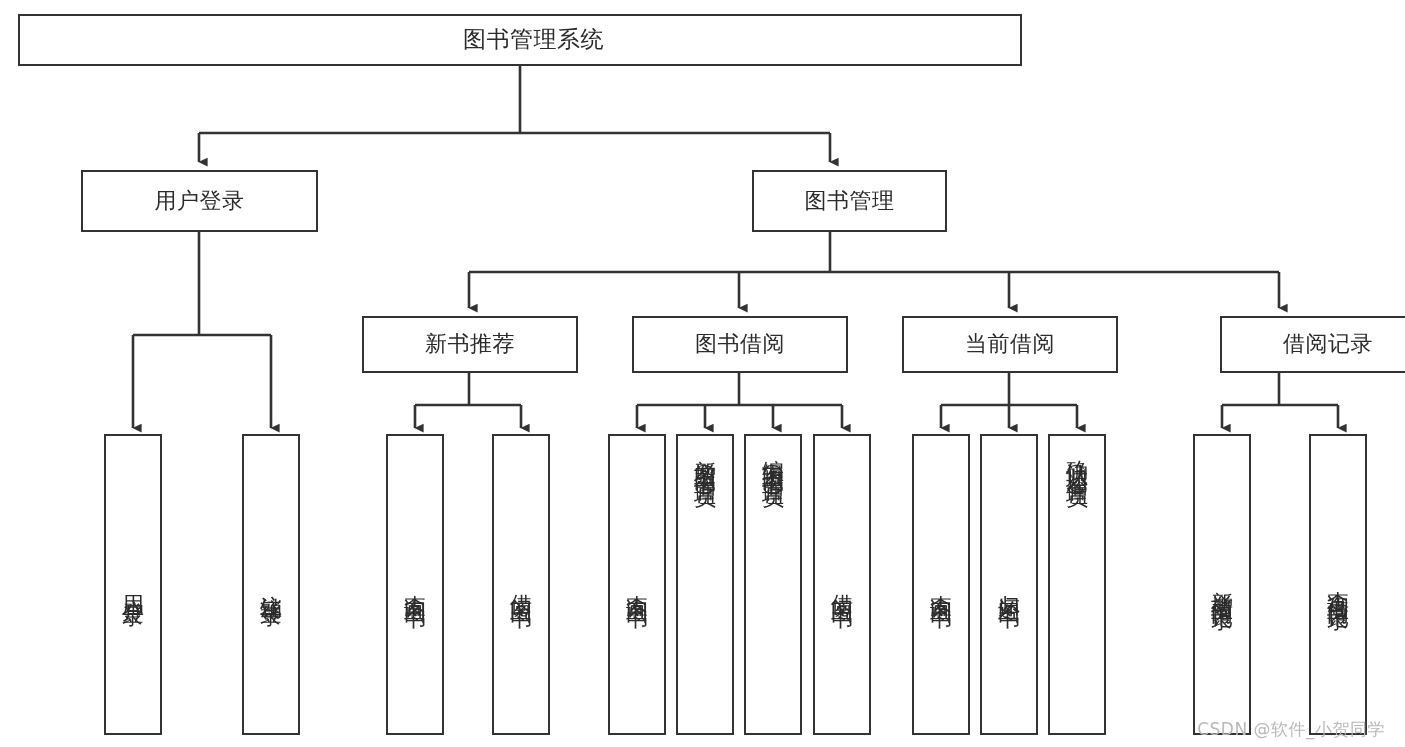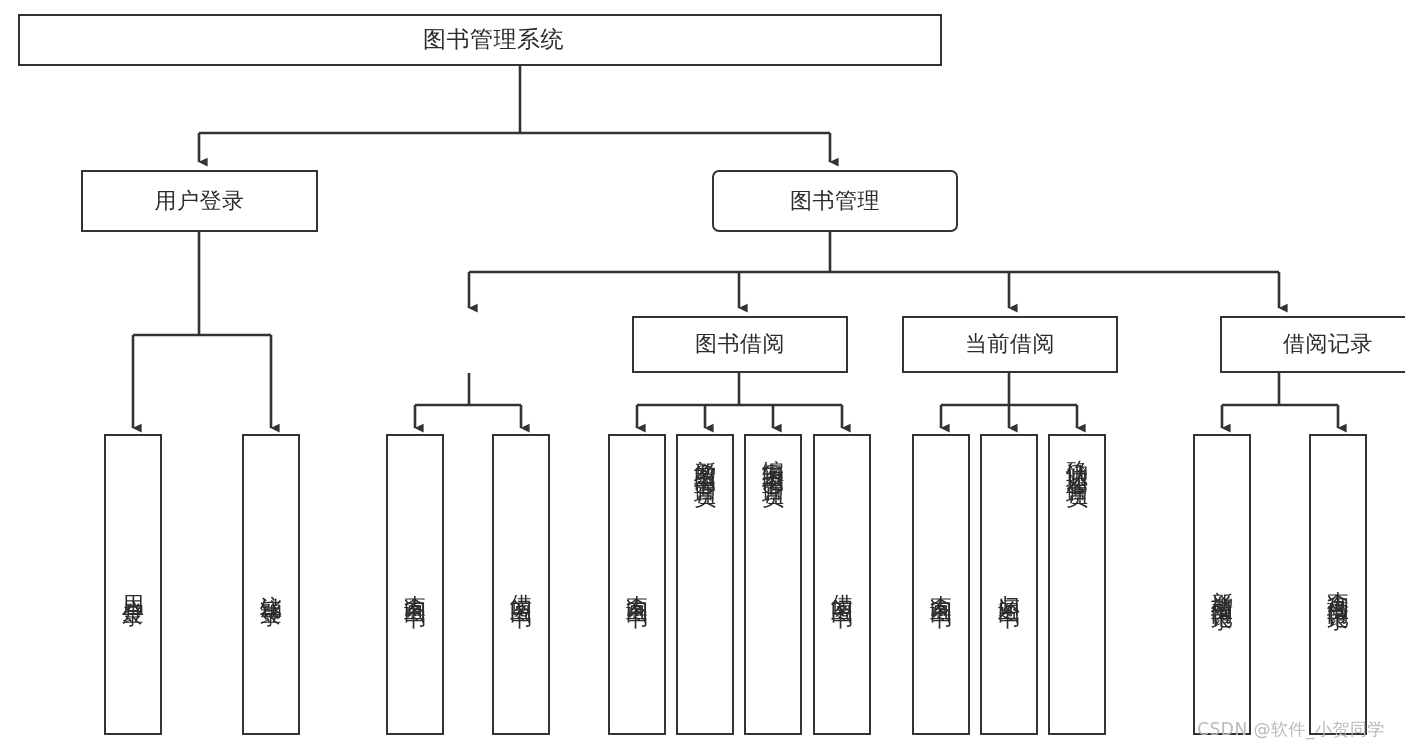--- a/index.html
+++ b/index.html
@@ -128,32 +128,35 @@
       <path d="M 1009 405 L 1009 428" marker-end="url(#arrowhead)"></path>
       <path d="M 1077 405 L 1077 428" marker-end="url(#arrowhead)"></path>
 
       <path d="M 1279 373 L 1279 405"></path>
       <path d="M 1222 405 L 1338 405"></path>
       <path d="M 1222 405 L 1222 428" marker-end="url(#arrowhead)"></path>
       <path d="M 1338 405 L 1338 428" marker-end="url(#arrowhead)"></path>
     </g>
   </svg>
 
-  <div class="node root horizontal" style="left:18px; top:14px; width:924px; height:52px;padding-left:27px;">
+  <div class="node root horizontal" style="left:18px; top:14px; width:1004px; height:52px;padding-left:27px;">
     <span class="node-label">图书管理系统</span>
   </div>
 
   <div class="node horizontal" style="left:81px; top:170px; width:237px; height:62px;">
     <span class="node-label">用户登录</span>
   </div>
 
-  <div class="node horizontal" style="left:712px; top:170px; width:246px; height:62px;border-radius:7px;">
+  <div class="node horizontal" style="left:752px; top:170px; width:195px; height:62px;">
     <span class="node-label">图书管理</span>
   </div>
 
+  <div class="node horizontal" style="left:362px; top:316px; width:216px; height:57px;">
+    <span class="node-label">新书推荐</span>
+  </div>
 
   <div class="node horizontal" style="left:632px; top:316px; width:216px; height:57px;">
     <span class="node-label">图书借阅</span>
   </div>
 
   <div class="node horizontal" style="left:902px; top:316px; width:216px; height:57px;">
     <span class="node-label">当前借阅</span>
   </div>
 
   <div class="node horizontal" style="left:1172px; top:316px; width:216px; height:57px;margin-left:48px;">

